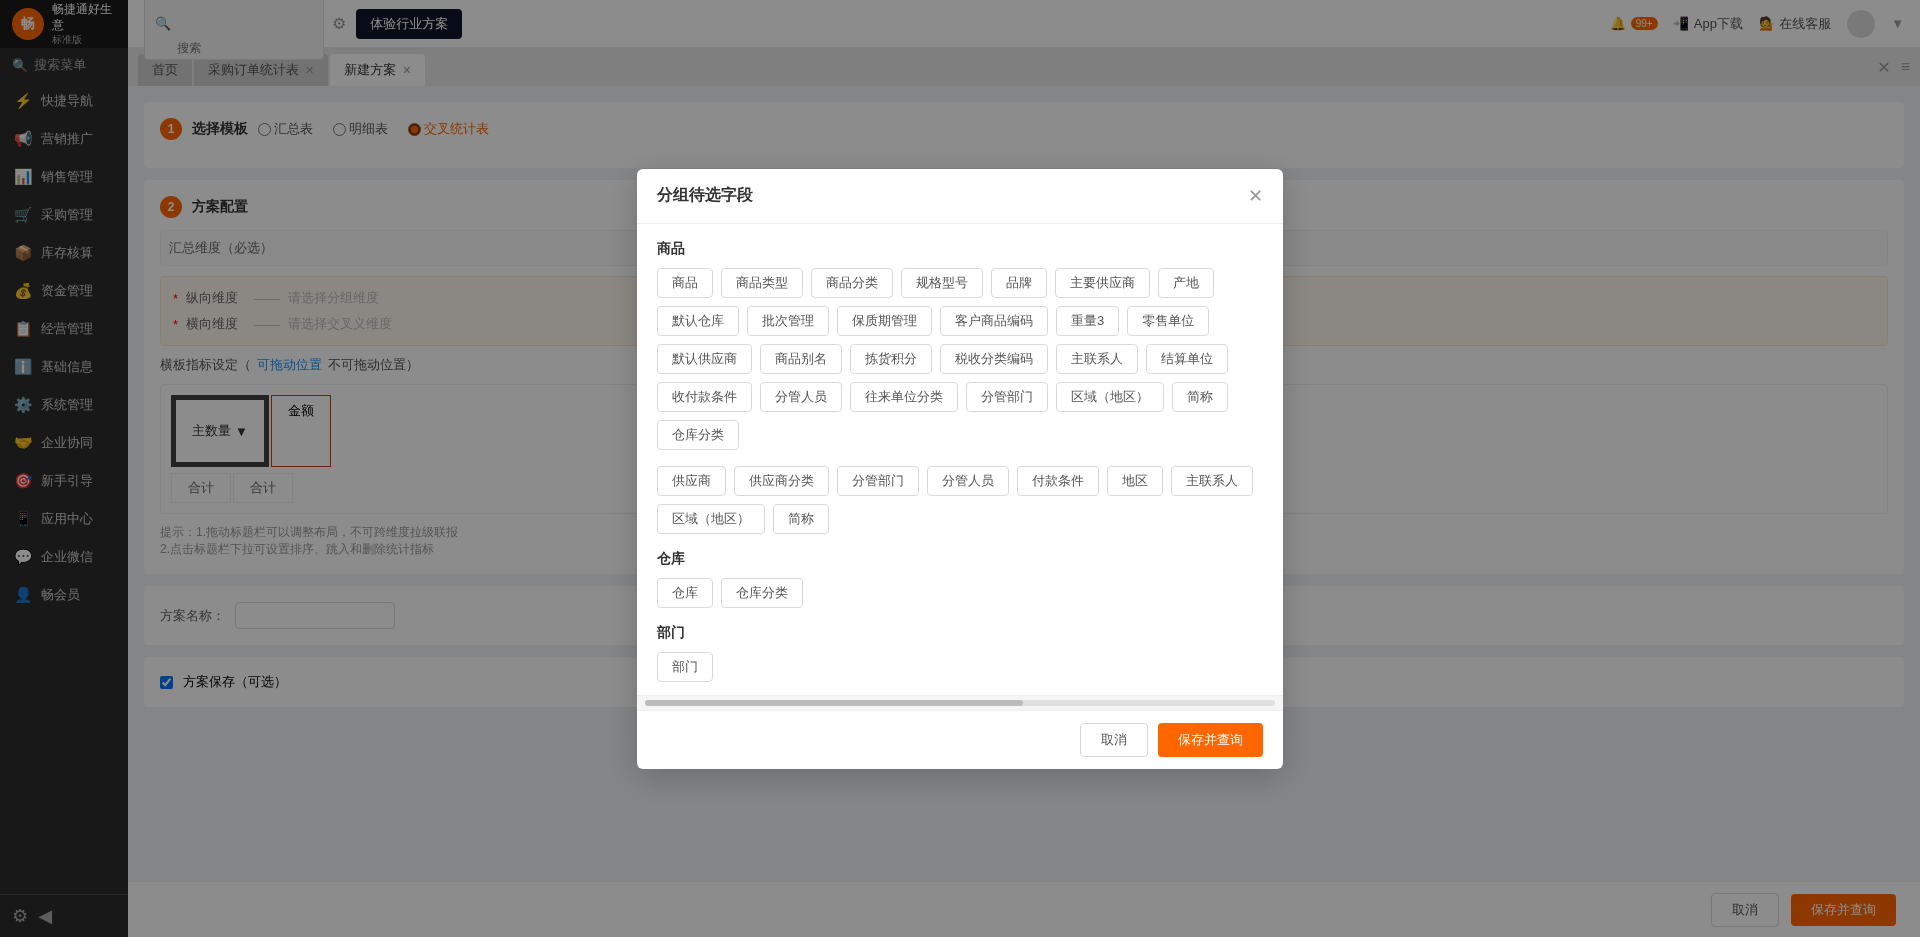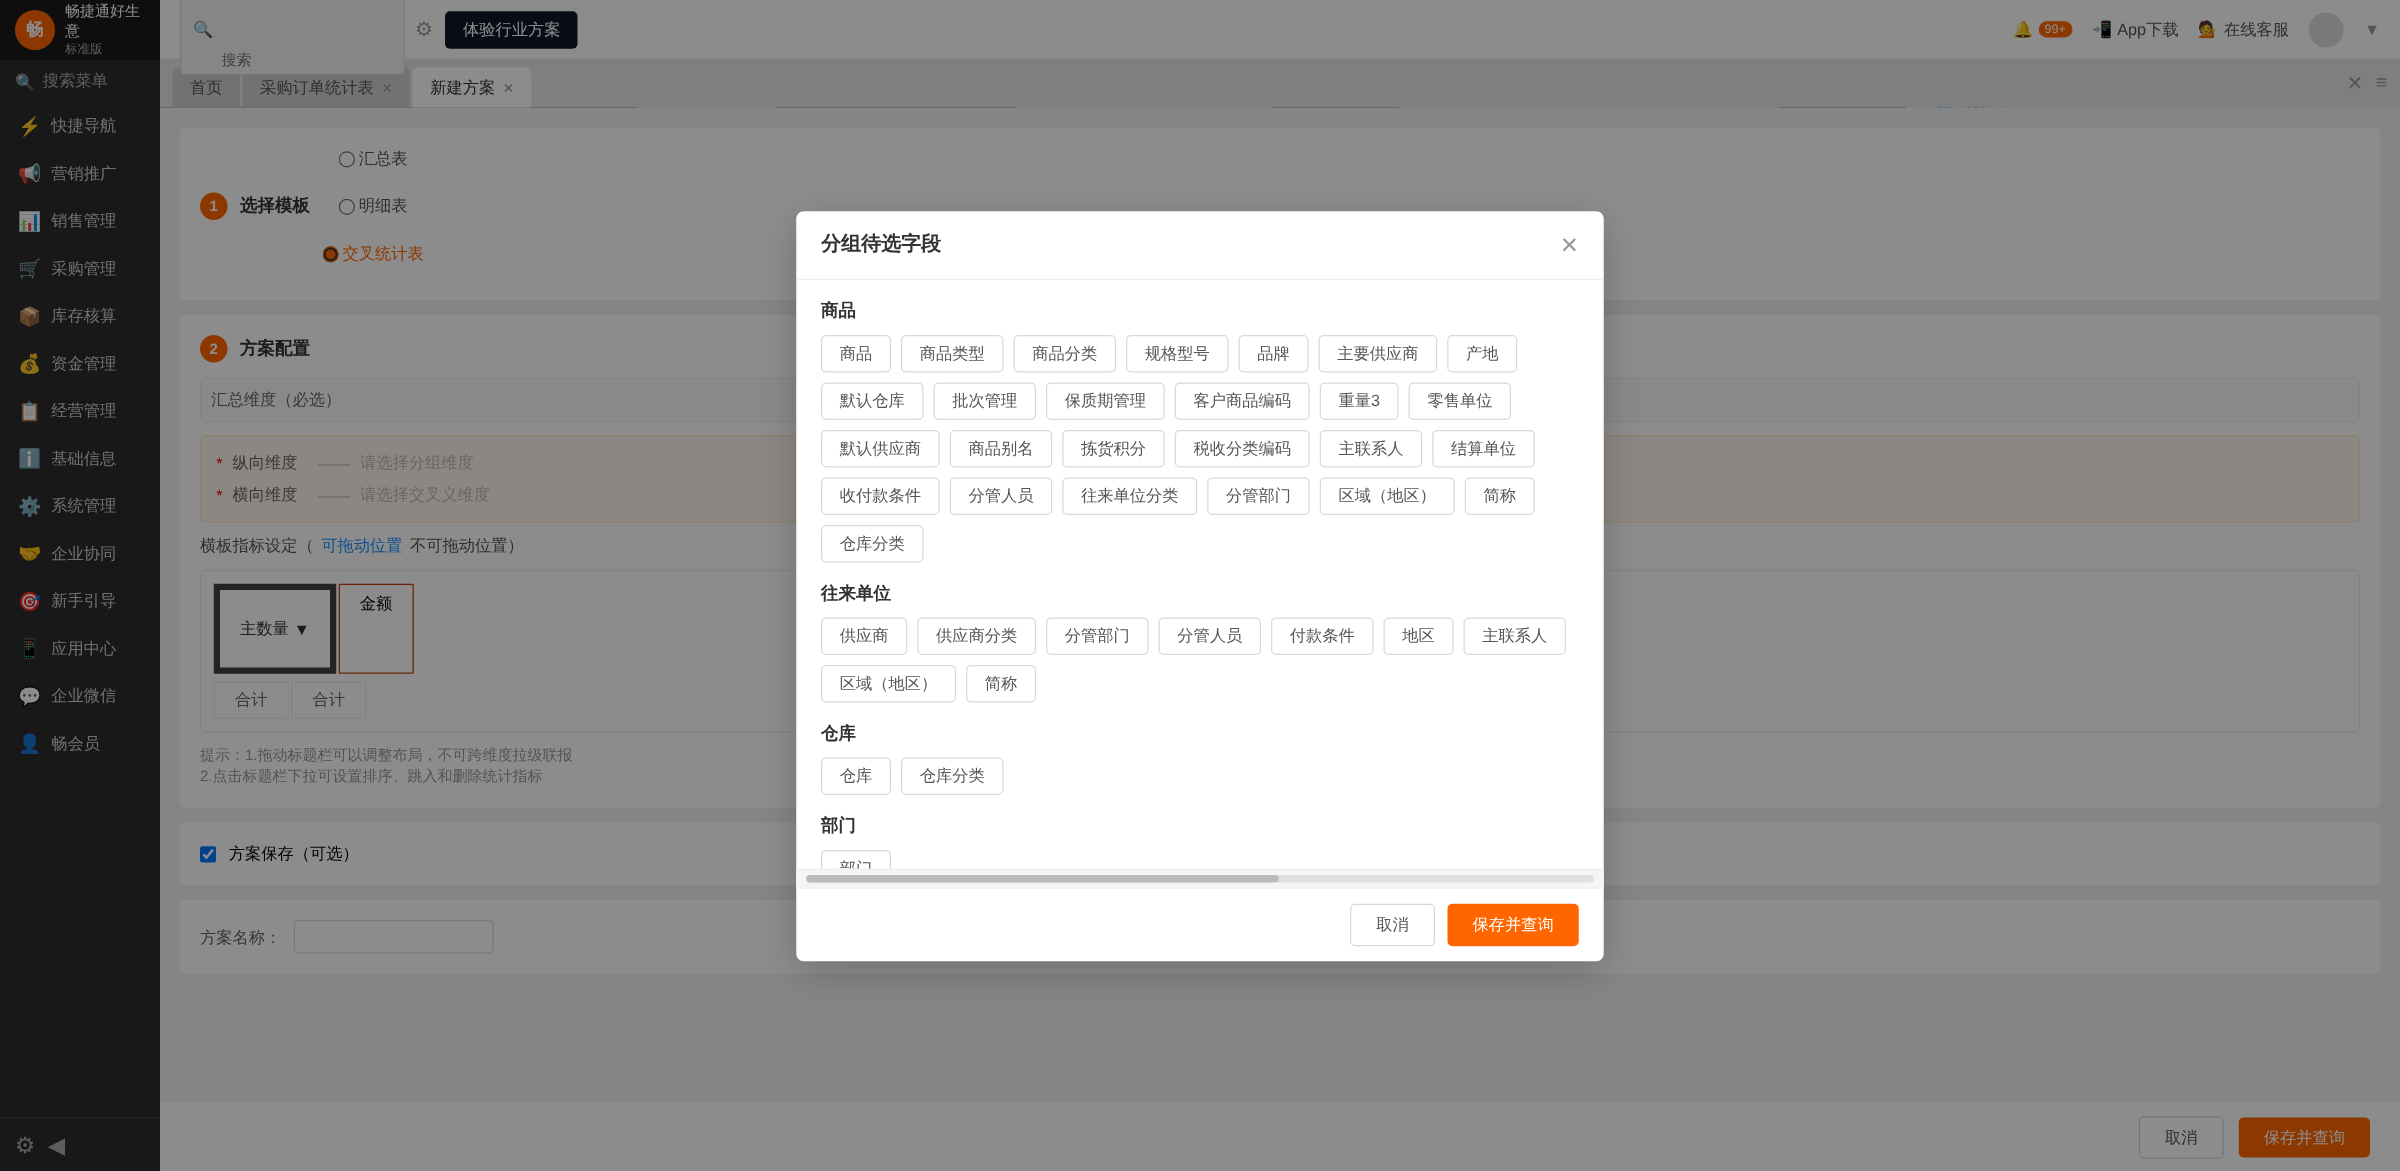--- a/index.html
+++ b/index.html
@@ -65,21 +65,21 @@
     .section-card {
       background: white; border-radius: 4px; padding: 16px; margin-bottom: 12px;
     }
     .step-header {
       display: flex; align-items: center; gap: 10px; margin-bottom: 12px;
     }
     .step-num {
       width: 22px; height: 22px; background: #f60; color: white; border-radius: 50%; display: flex; align-items: center; justify-content: center; font-size: 12px; font-weight: bold; flex-shrink: 0;
     }
     .step-title { font-size: 14px; color: #333; font-weight: bold; }
-    .template-options { display: flex; gap: 20px; align-items: center; font-size: 13px; color: #555; flex-direction: column; }
+    .template-options { display: flex; gap: 20px; align-items: center; font-size: 13px; color: #555; }
     .radio-group { display: flex; gap: 3px; align-items: center; }
     .radio-group input { accent-color: #f60; }
     .radio-group.selected label { color: #f60; }
 
     
     .config-row { display: flex; align-items: center; margin-bottom: 10px; padding: 8px; background: #fafafa; border: 1px solid #eee; border-radius: 4px; }
     .config-label { color: #666; font-size: 13px; min-width: 90px; }
 
     
     .overlay {
@@ -303,26 +303,26 @@
           <div style="border:1px solid #eee;padding:5px 16px;font-size:13px;color:#666;">合计</div>
         </div>
       </div>
       <div style="margin-top:10px;color:#999;font-size:12px;">
         <div>提示：1.拖动标题栏可以调整布局，不可跨维度拉级联报</div>
         <div>2.点击标题栏下拉可设置排序、跳入和删除统计指标</div>
       </div>
     </div>
 
     <div class="section-card" style="display:flex;align-items:center;gap:10px;">
+      <span style="color:#666;font-size:13px;">方案名称：</span>
+      <input type="text" style="border: 1px solid rgb(217, 217, 217); border-radius: 4px; padding: 5px 10px; width: 160px; font-size: 13px;">
+    </div>
+    <div class="section-card" style="display:flex;align-items:center;gap:10px;">
       <input type="checkbox" checked="" style="">
       <span>方案保存（可选）</span>
-    </div>
-    <div class="section-card" style="display:flex;align-items:center;gap:10px;">
-      <span style="color:#666;font-size:13px;">方案名称：</span>
-      <input type="text" style="border: 1px solid rgb(217, 217, 217); border-radius: 4px; padding: 5px 10px; width: 160px; font-size: 13px;">
     </div>
   </div>
 </div>
 
 <div class="bottom-bar">
   <button class="btn-cancel">取消</button>
   <button class="btn-confirm">保存并查询</button>
 </div>
 
 <div class="overlay"></div>
@@ -360,21 +360,20 @@
         <button class="field-tag">分管人员</button>
         <button class="field-tag">往来单位分类</button>
         <button class="field-tag">分管部门</button>
         <button class="field-tag">区域（地区）</button>
         <button class="field-tag">简称</button>
         <button class="field-tag">仓库分类</button>
       </div>
     </div>
 
     <div class="field-section">
-      <div class="field-section-title">往来单位</div>
       <div class="field-tags">
         <button class="field-tag">供应商</button>
         <button class="field-tag">供应商分类</button>
         <button class="field-tag">分管部门</button>
         <button class="field-tag">分管人员</button>
         <button class="field-tag">付款条件</button>
         <button class="field-tag">地区</button>
         <button class="field-tag">主联系人</button>
         <button class="field-tag">区域（地区）</button>
         <button class="field-tag">简称</button>

